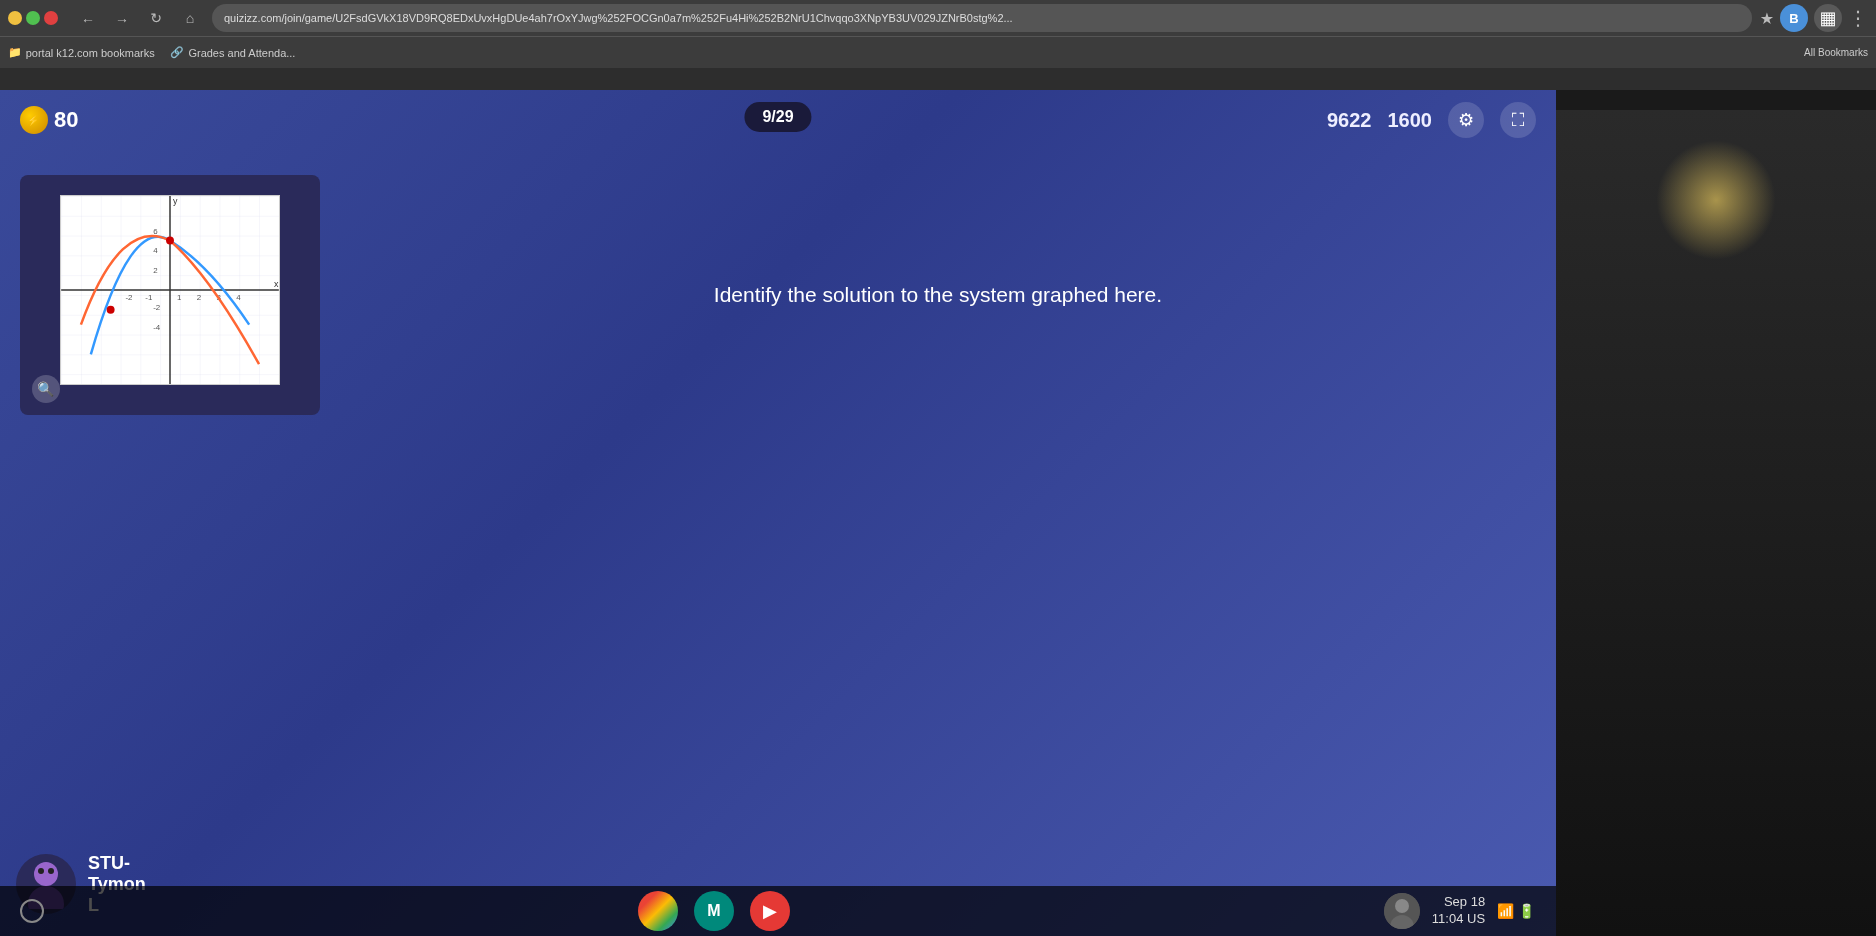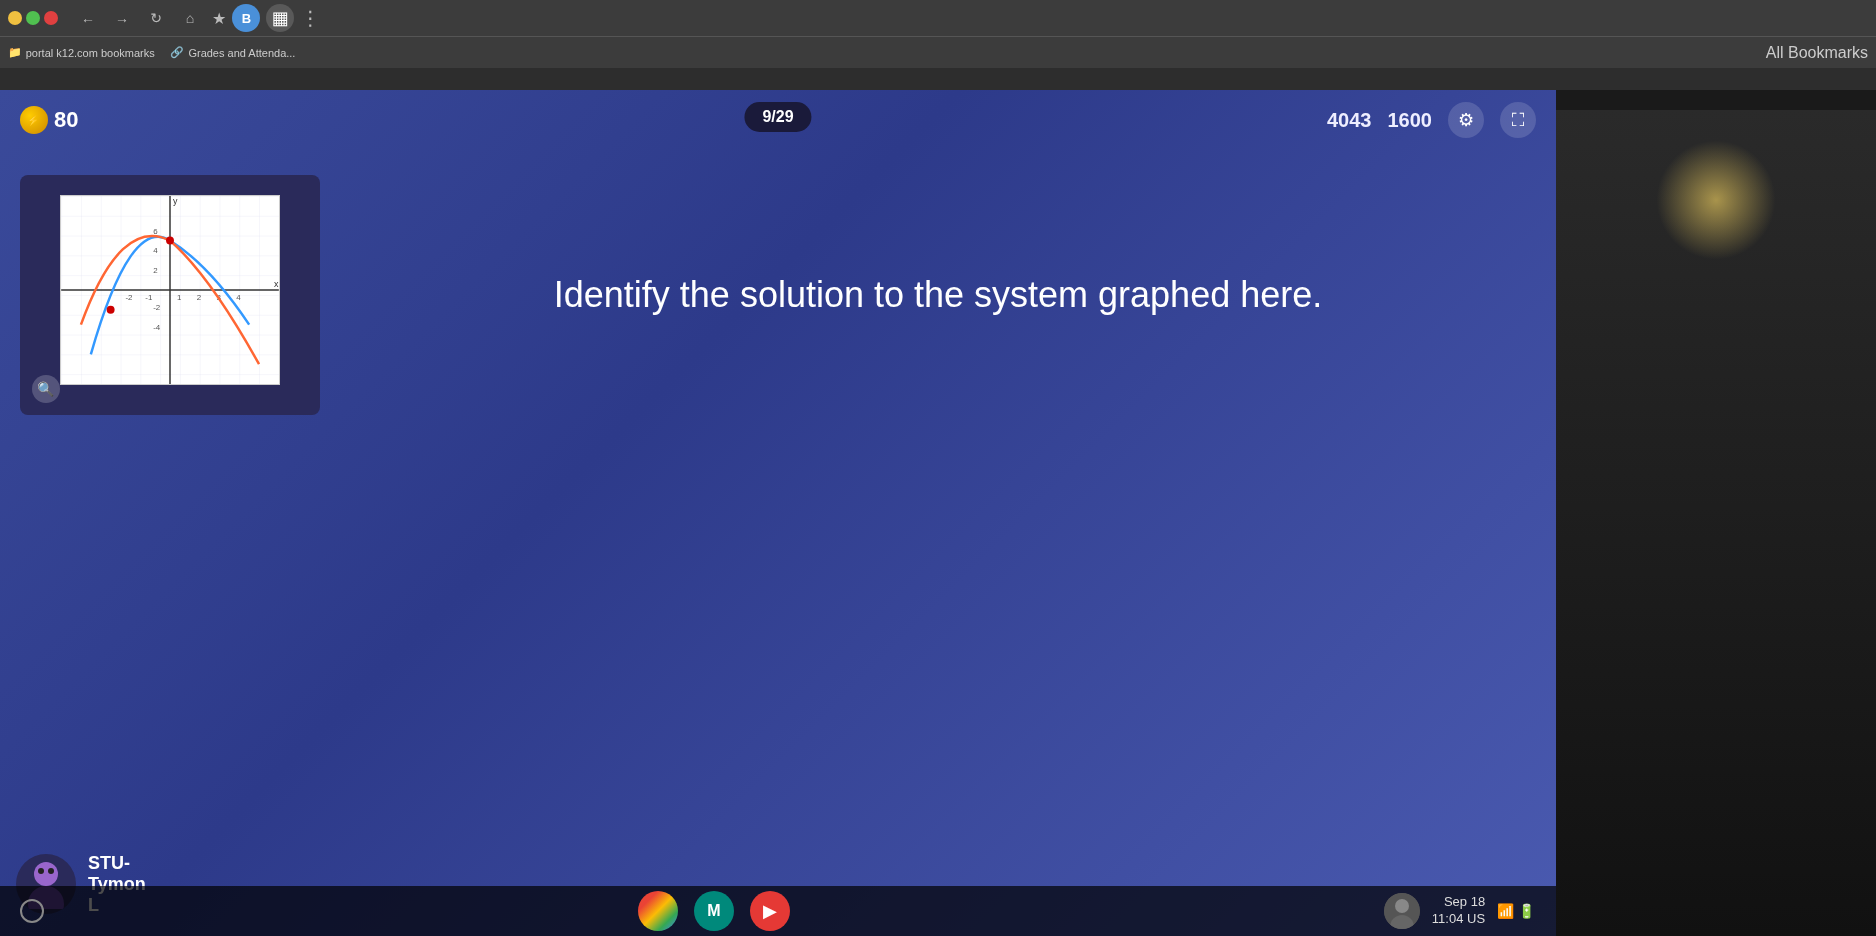--- a/index.html
+++ b/index.html
@@ -97,21 +97,21 @@
       display: flex;
       align-items: center;
       gap: 4px;
       cursor: pointer;
       white-space: nowrap;
     }
 
     .bookmarks-right {
       margin-left: auto;
       color: #ccc;
-      font-size: 16px;
+      font-size: 10px;
     }
 
     
     .quizizz-app {
       position: absolute;
       top: 90px;
       left: 0;
       right: 320px;
       bottom: 0;
       background: linear-gradient(135deg, #3a4a9a 0%, #2d3a8a 40%, #4a5ab0 100%);
@@ -238,21 +238,21 @@
       background: rgba(255,255,255,0.2);
       display: flex; align-items: center; justify-content: center;
       color: #fff;
       font-size: 14px;
       cursor: pointer;
     }
 
     .question-text {
       flex: 1;
       color: #fff;
-      font-size: 36px;
+      font-size: 21px;
       font-weight: 400;
       line-height: 1.4;
       text-align: center;
     }
 
     
     .answers-area {
       position: absolute;
       bottom: 80px;
       left: 0; right: 0;
@@ -422,20 +422,23 @@
       <span class="window-btn win-min"></span>
       <span class="window-btn win-max"></span>
       <span class="window-btn win-close"></span>
     </div>
     <div class="nav-controls">
       <div class="nav-btn">←</div>
       <div class="nav-btn">→</div>
       <div class="nav-btn">↻</div>
       <div class="nav-btn">⌂</div>
     </div>
+    <div class="address-bar">
+      <span>quizizz.com/join/game/U2FsdGVkX18VD9RQ8EDxUvxHgDUe4ah7rOxYJwg%252FOCGn0a7m%252Fu4Hi%252B2NrU1Chvqqo3XNpYB3UV029JZNrB0stg%2...</span>
+    </div>
     <div class="toolbar-right">
       <span>★</span>
       <div class="icon-circle" style="width:28px;height:28px;background:#4a90d9;">
         <span style="font-size:13px;color:#fff;font-weight:bold;">B</span>
       </div>
       <div class="icon-circle" style="width:28px;height:28px;">▦</div>
       <span style="font-size:20px;color:#bbb;">⋮</span>
     </div>
   </div>
   <div class="bookmarks-bar">
@@ -460,21 +463,21 @@
       <div class="score-coin">⚡</div>
       <span class="score-number">80</span>
     </div>
 
     <div class="progress-badge">
       <span>9/29</span>
     </div>
 
     <div class="top-bar-right">
       <div class="player-count">
-        <span>4043</span>
+        <span>9622</span>
         <span>1600</span>
       </div>
       <div class="icon-circle">⚙</div>
       <div class="icon-circle">⛶</div>
     </div>
   </div>
 
   <div class="question-area">
 
     <div class="graph-container">

